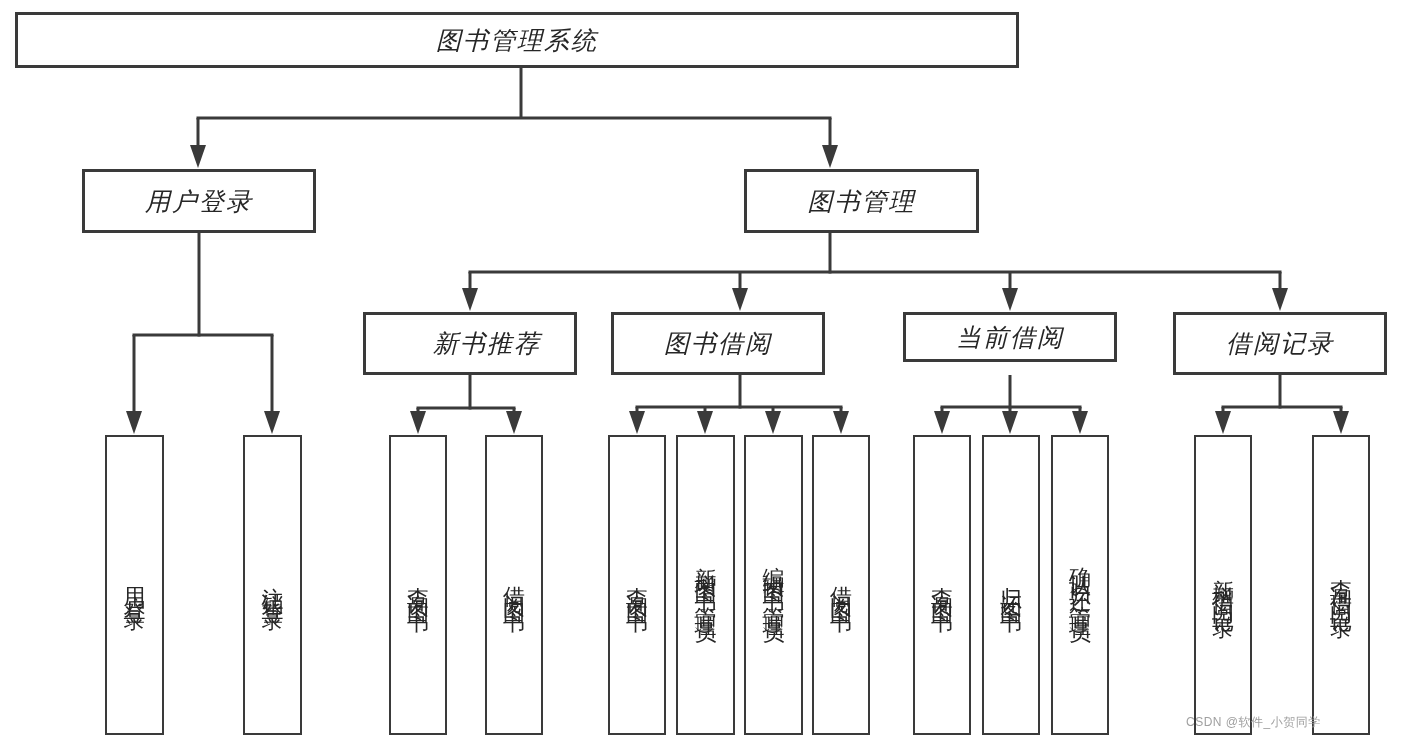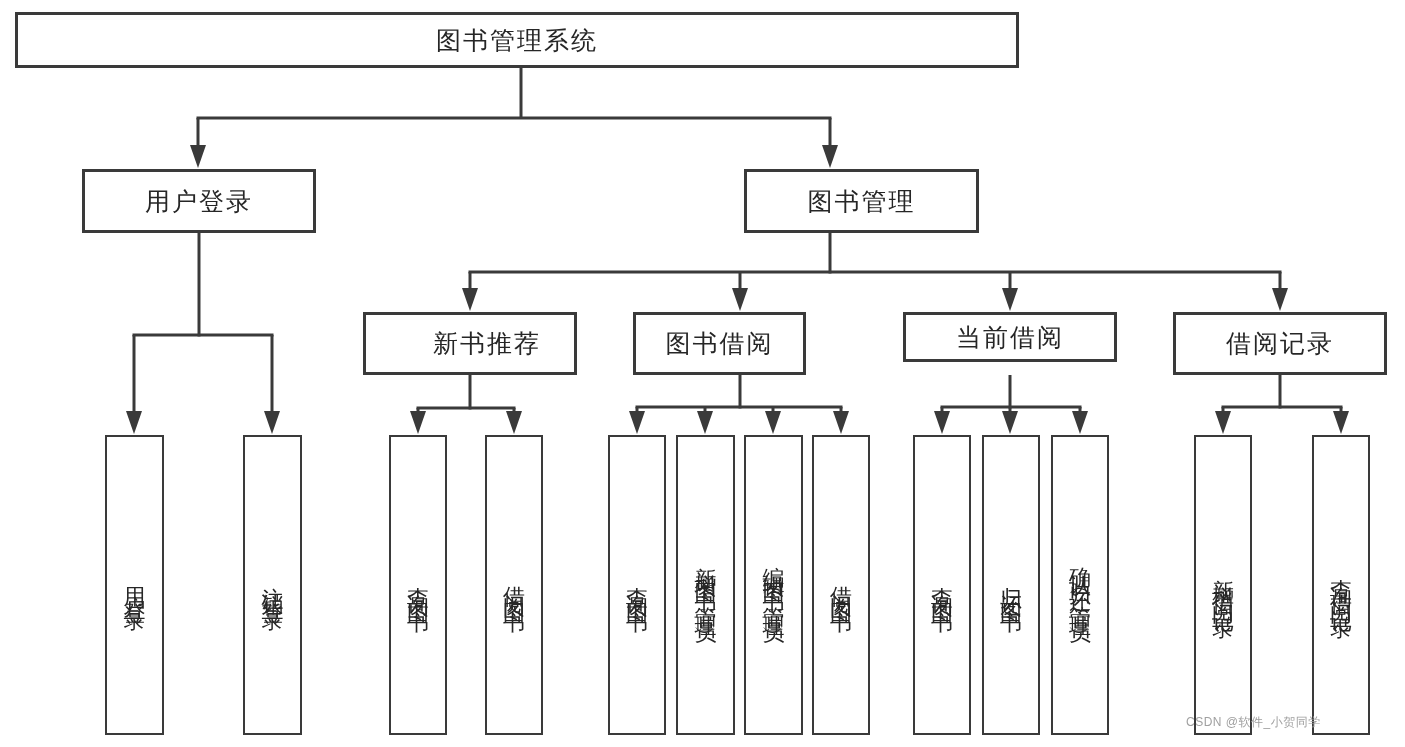--- a/index.html
+++ b/index.html
@@ -31,20 +31,21 @@
     color: #262626;
     display: flex;
     align-items: center;
     justify-content: center;
     z-index: 2;
   }
   .hbox {
     font-size: 25px;
     letter-spacing: 2px;
     white-space: nowrap;
+    font-style: italic;
   }
   .vbox {
     border-width: 2.5px;
     writing-mode: vertical-lr;
     text-orientation: mixed;
     font-size: 22px;
     letter-spacing: 8px;
     line-height: 1;
   }
   .watermark {
@@ -140,21 +141,21 @@
         <polygon points="1333,411 1349,411 1341,434"></polygon>
     </g>
   </svg>
 
   <div class="node hbox" style="left:15px; top:12px; width:1004px; height:56px;">图书管理系统</div>
 
   <div class="node hbox" style="left:82px; top:169px; width:234px; height:64px;">用户登录</div>
   <div class="node hbox" style="left:712px; top:169px; width:235px; height:64px;margin-left:32px;">图书管理</div>
 
   <div class="node hbox" style="left:363px; top:312px; width:214px; height:63px;padding-left:34px;">新书推荐</div>
-  <div class="node hbox" style="left:633px; top:312px; width:173px; height:63px;">图书借阅</div>
+  <div class="node hbox" style="left:611px; top:312px; width:214px; height:63px;">图书借阅</div>
   <div class="node hbox" style="left:903px; top:312px; width:214px; height:50px;">当前借阅</div>
   <div class="node hbox" style="left:1173px; top:312px; width:214px; height:63px;">借阅记录</div>
 
   <div class="node vbox" style="left:105px; top:435px; width:59px; height:300px;">用户登录</div>
   <div class="node vbox" style="left:243px; top:435px; width:59px; height:300px;">注销登录</div>
 
   <div class="node vbox" style="left:389px; top:435px; width:58px; height:300px;">查询图书</div>
   <div class="node vbox" style="left:485px; top:435px; width:58px; height:300px;">借阅图书</div>
 
   <div class="node vbox" style="left:608px; top:435px; width:58px; height:300px;">查询图书</div>

